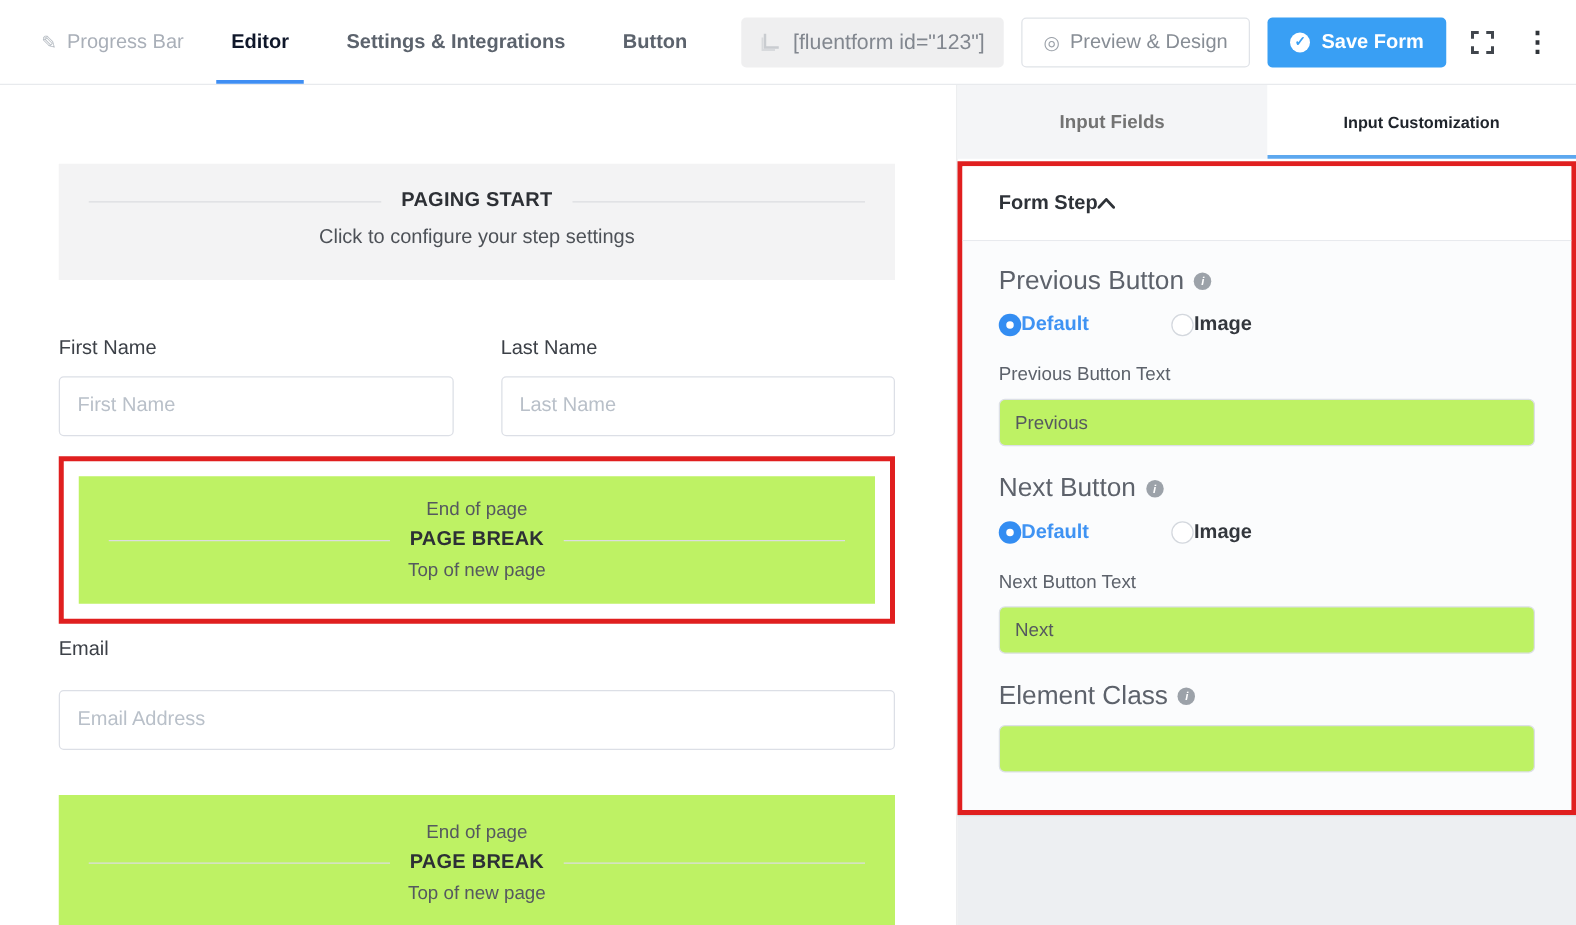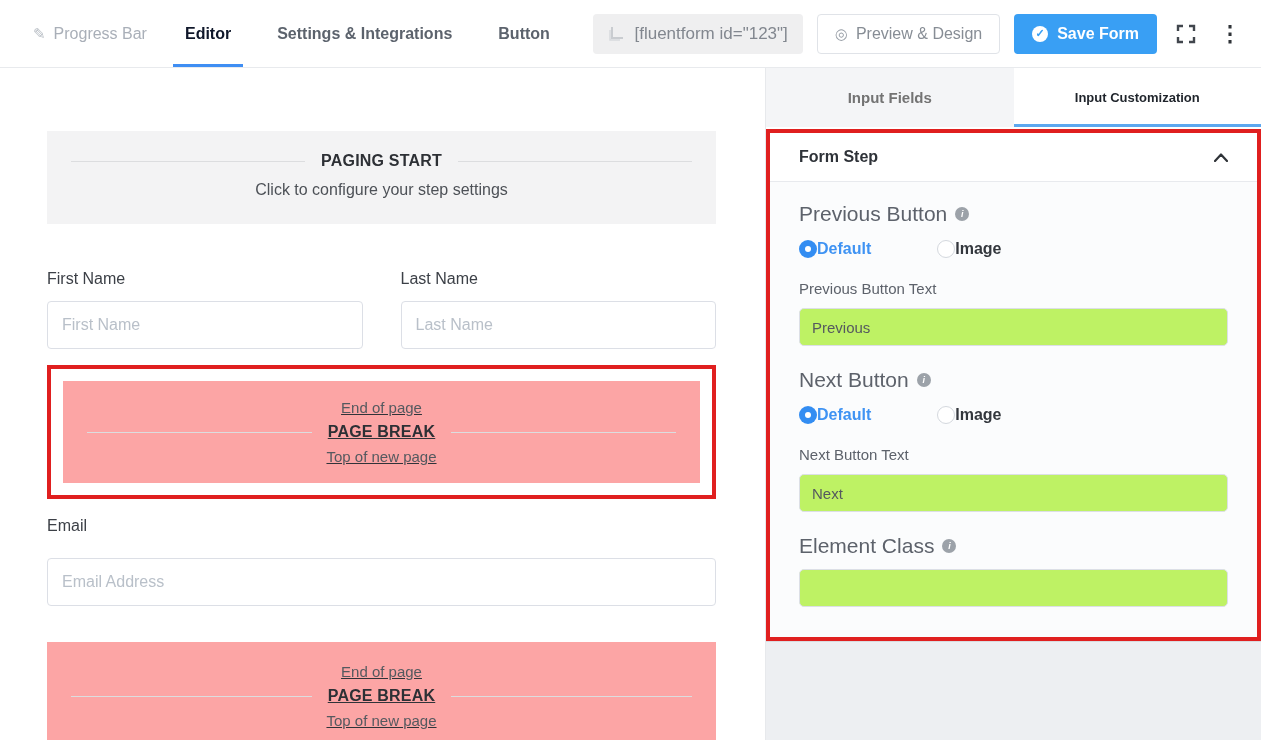--- a/index.html
+++ b/index.html
@@ -50,38 +50,38 @@
 
   .fields-row { display:flex; gap:38px; margin-top:46px; }
   .field { flex:1; }
   .field-label { font-size:16px; color:#3c4047; margin-bottom:13px; }
   .text-input { width:100%; height:48px; border:1px solid #dcdfe6; border-radius:4px;
     padding:0 14px; font-size:16px; color:#5a5e66; background:#fff;
     font-family:"Liberation Sans", sans-serif; outline:none; }
   .text-input::placeholder { color:#b9c0c9; }
 
   .red-frame { border:4px solid #e01f1f; margin-top:16px; padding:12px 12px; }
-  .pagebreak-block { background:#fca5a5; padding:18px 24px; cursor:pointer;text-decoration:underline; }
+  .pagebreak-block { background:#bef264; padding:18px 24px; cursor:pointer; }
   .pb-end, .pb-top { text-align:center; font-size:15px; color:#55595f; }
   .pb-title-row { margin:7px 0; }
-  .email-wrap { margin-top:18px; }
+  .email-wrap { margin-top:12px; }
   .pagebreak-block.second { margin-top:36px; padding:21px 24px; }
 
   
   .side-tabs { display:flex; height:59px; flex:0 0 auto; }
   .side-tab { flex:1; display:flex; align-items:center; justify-content:center;
     font-size:16px; font-weight:700; color:#737373; cursor:pointer; position:relative; }
   .side-tab.inactive { background:#f4f5f7; font-size:15px; }
   .side-tab.active { background:#fff; font-size:13px; color:#1f242b; }
   .side-tab.active::after { content:""; position:absolute; left:0; right:0; bottom:0;
     height:3px; background:#5da8ef; }
 
   .panel-frame { border:4px solid #e01f1f; margin-top:2px; }
-  .panel-header { background:#fff; height:49px; display:flex; align-items:center;
-    justify-content:space-between; padding:0 29px; border-bottom:1px solid #e8eaee;
+  .panel-header { background:#fff; height:60px; display:flex; align-items:center;
+    padding:0 29px; border-bottom:1px solid #e8eaee;
     cursor:pointer; }
   .panel-title { font-size:16px; font-weight:700; color:#2e3238; }
   .panel-body { background:#fbfcfd; padding:20px 29px 30px; }
 
   .grp-label-row { display:flex; align-items:center; gap:8px; }
   .grp-label { font-size:21px; color:#5d626b; }
   .info-icon { width:14px; height:14px; background:#9ca2a9; border-radius:50%;
     color:#fff; font-size:9px; font-weight:700; font-style:italic;
     display:flex; align-items:center; justify-content:center; cursor:pointer; }
   .radio-row { display:flex; align-items:center; margin-top:14px; gap:66px; }

